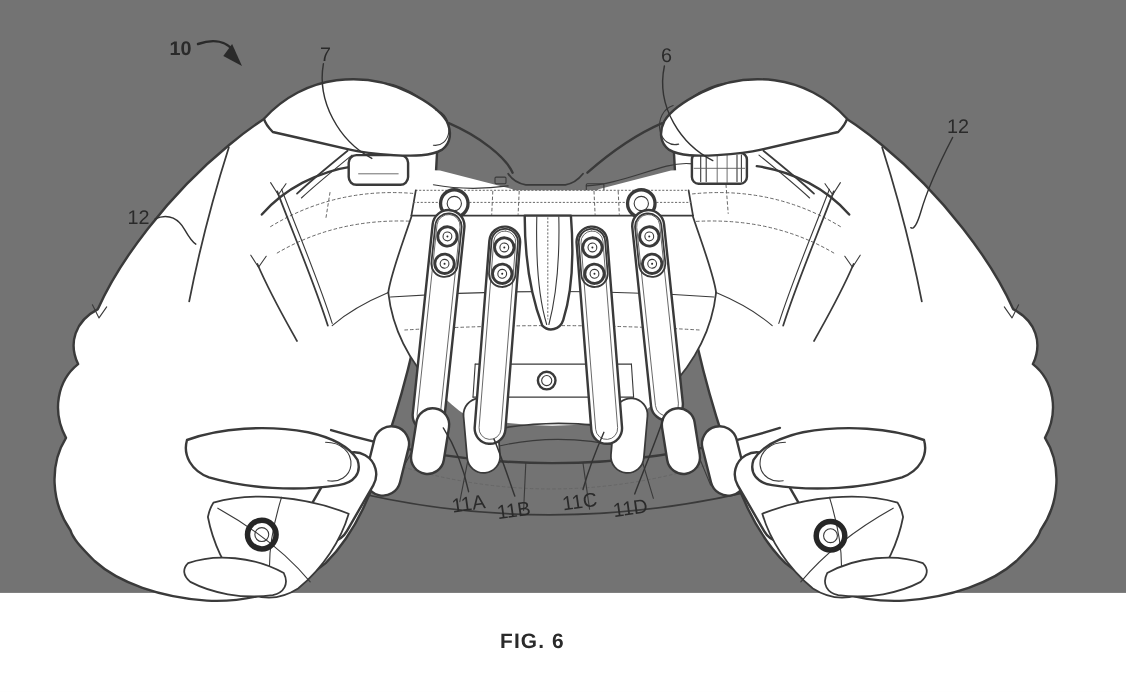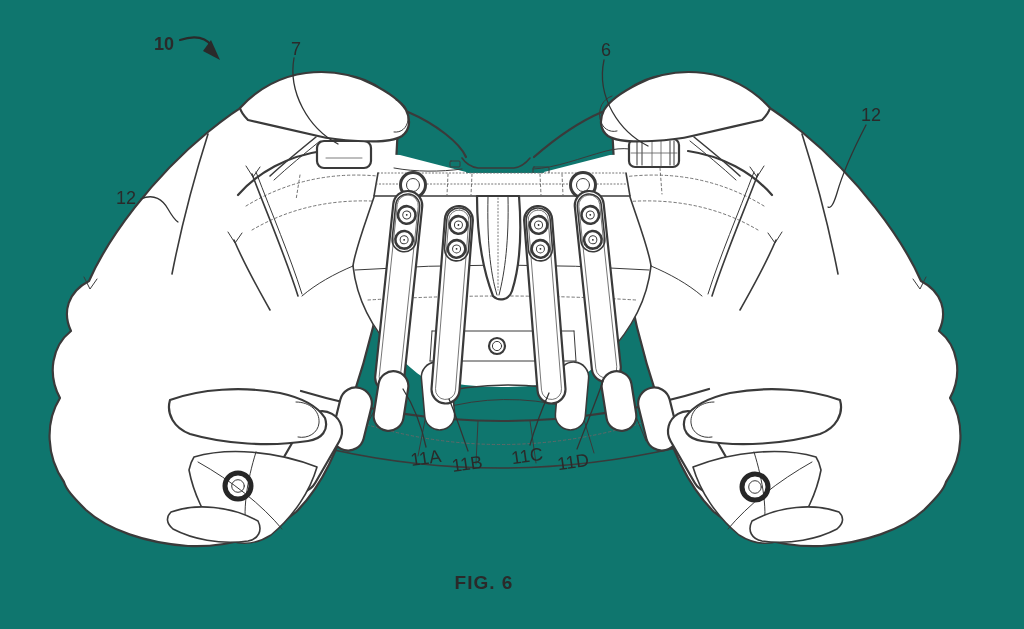--- a/index.html
+++ b/index.html
@@ -1,16 +1,16 @@
 <!DOCTYPE html>
 <html><head>
 <meta charset="utf-8">
 <style>
   html,body{margin:0;padding:0;background:#ffffff;width:1024px;height:629px;overflow:hidden;}
-  #stage{position:relative;width:1024px;height:629px;background:#0f766e;font-family:"Liberation Sans",sans-serif;}
+  #stage{position:relative;width:1024px;height:539px;background:#737373;font-family:"Liberation Sans",sans-serif;}
   svg{display:block;}
   
   path,rect,circle,polyline,line{fill:none;stroke:#3a3a3a;stroke-width:1.6;stroke-linecap:round;stroke-linejoin:round;}
   .w{fill:#ffffff;}
   .thick{stroke-width:2.2;}
   .med{stroke-width:1.6;}
   .thin{stroke-width:1;}
   .hair{stroke-width:0.8;stroke:#5a5a5a;}
   .dash{stroke-width:0.9;stroke:#666;stroke-dasharray:2.5 2.6;}
   .dot{stroke-width:0.9;stroke:#666;stroke-dasharray:1.2 2.2;}

